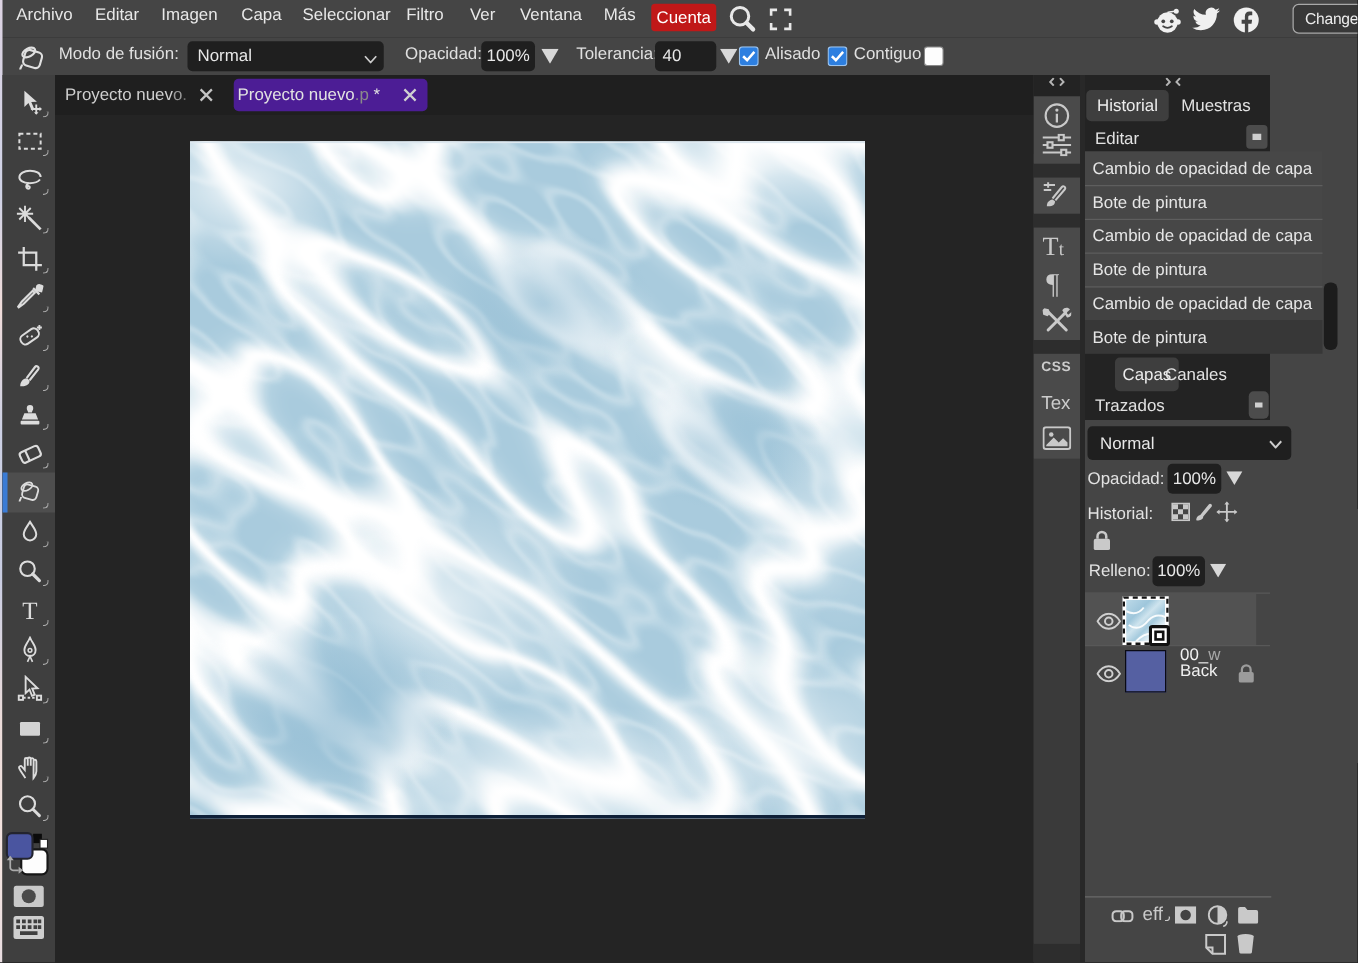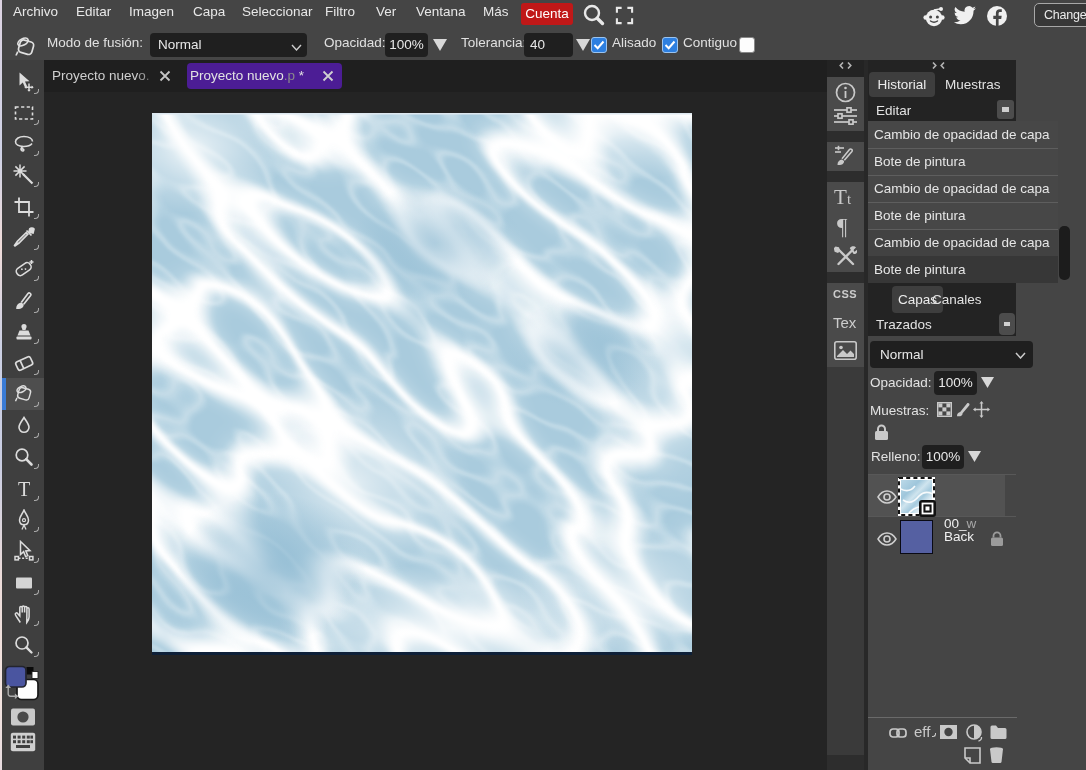--- a/index.html
+++ b/index.html
@@ -468,21 +468,21 @@
     </span>
   <div class="abs" style="left:43px;top:281px;width:163px;height:27px;background:#1f1f1f;border-radius:4px;line-height:27px;padding-left:10px;box-sizing:border-box;color:#e8e8e8;">Normal</div>
   <svg class="abs" style="left:188px;top:292px;" width="11" height="7" viewBox="0 0 11 7" fill="none" stroke="#cccccc" stroke-width="1.5">
       <path d="M1 1 L5.5 6 L10 1"></path>
     </svg>
   <span class="abs" style="left:43px;top:311px;height:24px;line-height:24px;color:#e2e2e2;">Opacidad:</span>
   <span class="inp" style="left:107px;top:311px;width:43px;height:24px;line-height:24px;">100%</span>
   <svg class="abs" style="left:154px;top:317px;" width="13" height="11" viewBox="0 0 13 11">
       <path d="M0 0 H13 L6.5 11 Z" fill="#d8d8d8"></path>
     </svg>
-  <span class="abs" style="left:43px;top:343px;height:16px;line-height:16px;color:#e2e2e2;">Muestras:</span>
+  <span class="abs" style="left:43px;top:343px;height:16px;line-height:16px;color:#e2e2e2;">Historial:</span>
   <svg class="abs" style="left:110px;top:342px;" width="15" height="15" viewBox="0 0 15 15">
       <rect x="0.7" y="0.7" width="13.6" height="13.6" fill="none" stroke="#c9c9c9" stroke-width="1.4"></rect>
       <rect x="1.4" y="1.4" width="4" height="4" fill="#c9c9c9"></rect>
       <rect x="9.4" y="1.4" width="4" height="4" fill="#c9c9c9"></rect>
       <rect x="5.4" y="5.4" width="4" height="4" fill="#c9c9c9"></rect>
       <rect x="1.4" y="9.4" width="4" height="4" fill="#c9c9c9"></rect>
       <rect x="9.4" y="9.4" width="4" height="4" fill="#c9c9c9"></rect>
     </svg>
   <svg class="abs" style="left:129px;top:341px;" width="16" height="16" viewBox="0 0 16 16">
       <path d="M1 15.2 C0.8 12.6 2.6 11.2 4.2 10.9 L11 2.6 C12.2 1.2 14.4 3 13.2 4.4 L6.6 12.2 C6.8 14.4 4.6 15.8 1 15.2 Z" fill="#c9c9c9"></path>

